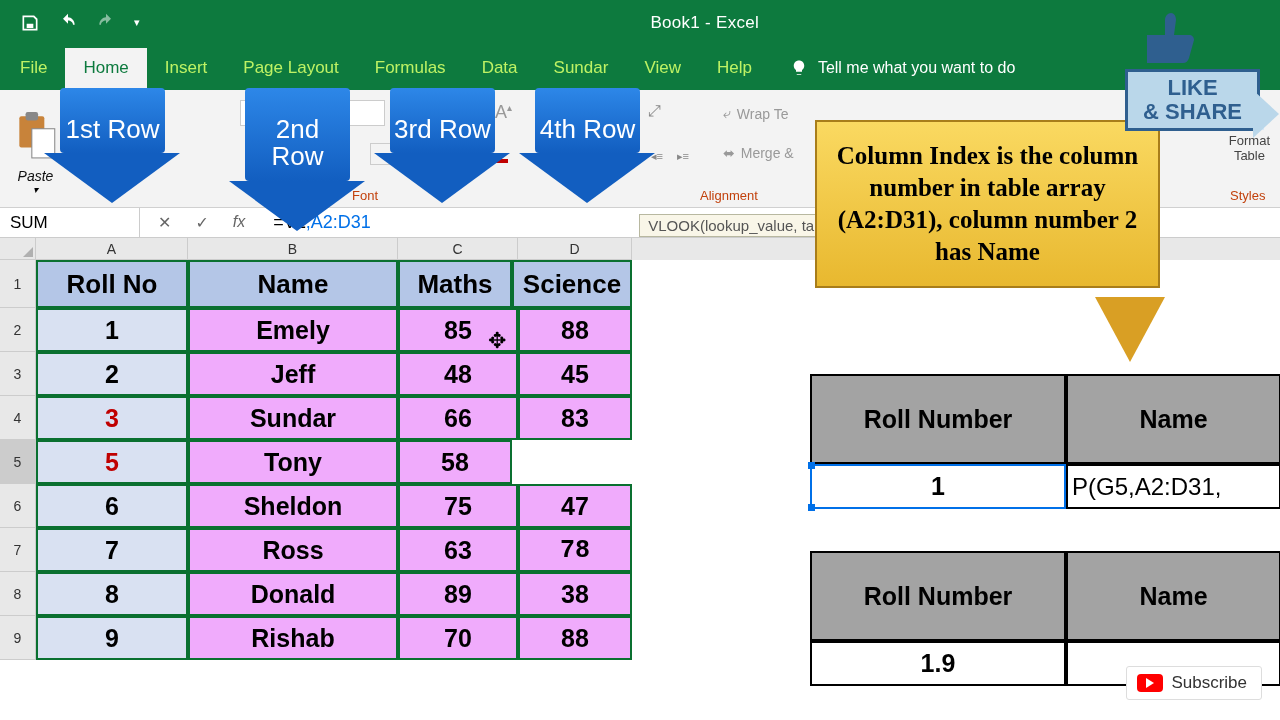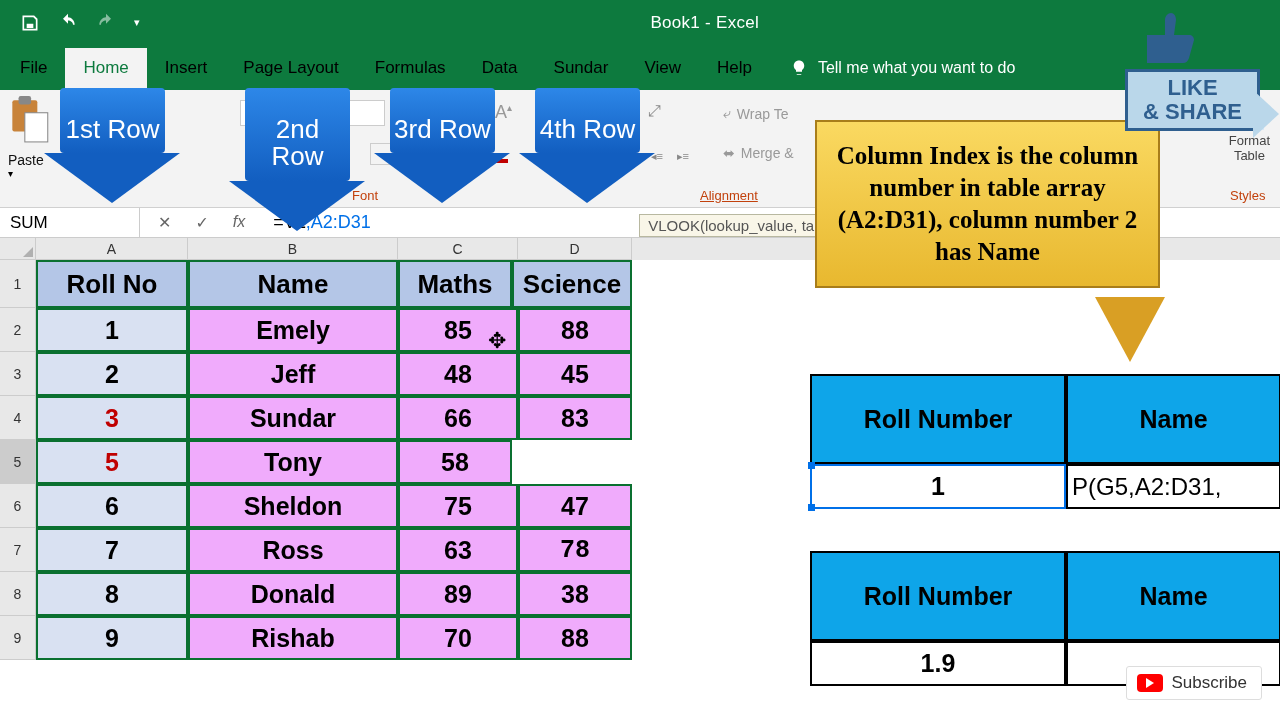--- a/index.html
+++ b/index.html
@@ -4,35 +4,35 @@
 <style>
 * { margin: 0; padding: 0; box-sizing: border-box; font-family: 'Segoe UI', Tahoma, sans-serif; }
 body { width: 1280px; height: 720px; overflow: hidden; position: relative; background: #fff; }
 
 .titlebar { height: 45px; background: #0d7a3e; display: flex; align-items: center; padding: 0 10px; color: #fff; }
 .qat { display: flex; align-items: center; gap: 18px; margin-left: 10px; }
 .qat-icon { width: 20px; height: 20px; display: flex; align-items: center; justify-content: center; }
 .title-text { flex: 1; text-align: center; font-size: 17px; font-weight: 300; letter-spacing: 0.3px; }
 
 .ribbon-tabs { height: 45px; background: #0d7a3e; display: flex; align-items: center; padding: 0 10px; }
-.tab { padding: 10px 18px; color: #000000; font-size: 17px; cursor: pointer; }
+.tab { padding: 10px 18px; color: #bef264; font-size: 17px; cursor: pointer; }
 .tab.file { padding-left: 10px; }
 .tab.active { background: #f3f3f3; color: #0d7a3e; }
 .tellme { margin-left: 20px; display:flex; align-items:center; gap:10px; color:#fff; font-size:16px;}
 .bulb { width:18px; height:18px; }
 
 .ribbon-body { height: 118px; background: #f3f3f3; position: relative; border-bottom: 1px solid #d0d0d0; }
-.paste-group { position:absolute; left:8px; top:4px; width:55px; text-align:left;}
+.paste-group { position:absolute; left:8px; top:20px; width:55px; text-align:center;font-style:italic;}
 .paste-icon { width:42px; height:50px; margin:0 auto; }
 .paste-label { font-size:14px; color:#111; margin-top:4px; }
 .paste-arrow { font-size:10px; }
 .fmt-painter { position:absolute; left:90px; top:60px; font-size:14px; color:#999; }
 .group-label { position:absolute; bottom:4px; font-size:13px; color:#c2410c; }
 .gl-font { left:352px; }
-.gl-align { left:700px;text-decoration:underline; }
+.gl-align { left:700px; }
 .gl-styles { left:1230px; }
 
 .wrap-text { position:absolute; left:723px; top:15px; font-size:14px; color:#999; display:flex; align-items:center; gap:6px;}
 .merge-cent { position:absolute; left:723px; top:55px; font-size:14px; color:#999; display:flex; align-items:center; gap:6px;}
 .indent-btns { position:absolute; left:645px; top:55px; display:flex; gap:2px; }
 .indent-btn { width:24px; height:22px; border:1px solid transparent; display:flex; align-items:center; justify-content:center; font-size:11px; color:#888;}
 .format-table { position:absolute; right:10px; top:10px; text-align:center; font-size:13px; color:#444; }
 
 .font-box { position:absolute; left:240px; top:10px; width:145px; height:26px; border:1px solid #ccc; background:#fff;}
 .size-box { position:absolute; left:395px; top:10px; width:42px; height:26px; border:1px solid #ccc; background:#fff;}
@@ -86,21 +86,21 @@
 
 .left-table .thc { background:#b4c6e7; border:2px solid #000; font-weight:bold; font-size:26px;}
 .left-table .dc { background:#f0abfc; border:1px solid #000; font-weight:bold; }
 .left-table .dc.rn { background:#d9e1f2; }
 .red-text { color:#c00000; }
 .marquee { border:2px solid #0a7030 !important; }
 
 .right-table { position:absolute; }
 .rt-row { display:flex; }
 .rt-cell { border:2px solid #000; display:flex; align-items:center; justify-content:center; font-size:25px; font-weight:bold;}
-.rt-hdr { background:#0ea5e9; height:90px; }
+.rt-hdr { background:#a3a3a3; height:90px; }
 .rt-val { background:#fff; height:45px; font-weight:bold;}
 .rt-sel { border:2px solid #0070e8 !important; position:relative;}
 .rt-sel::before, .rt-sel::after, .sel-handle { content:''; position:absolute; width:7px; height:7px; background:#0070e8;}
 .rt-sel::before { left:-4px; top:-4px; }
 .rt-sel::after { left:-4px; bottom:-4px; }
 .formula-cell { justify-content:flex-start; padding-left:4px; font-size:24px; }
 
 .cursor { position:absolute; left:488px; top:90px; z-index:30; font-size:22px; pointer-events:none;}
 
 .subscribe { position:absolute; right:18px; bottom:20px; background:#fff; border:1px solid #ddd; border-radius:3px; padding:6px 14px 6px 10px; display:flex; align-items:center; gap:8px; font-size:17px; color:#333; z-index:25;}

